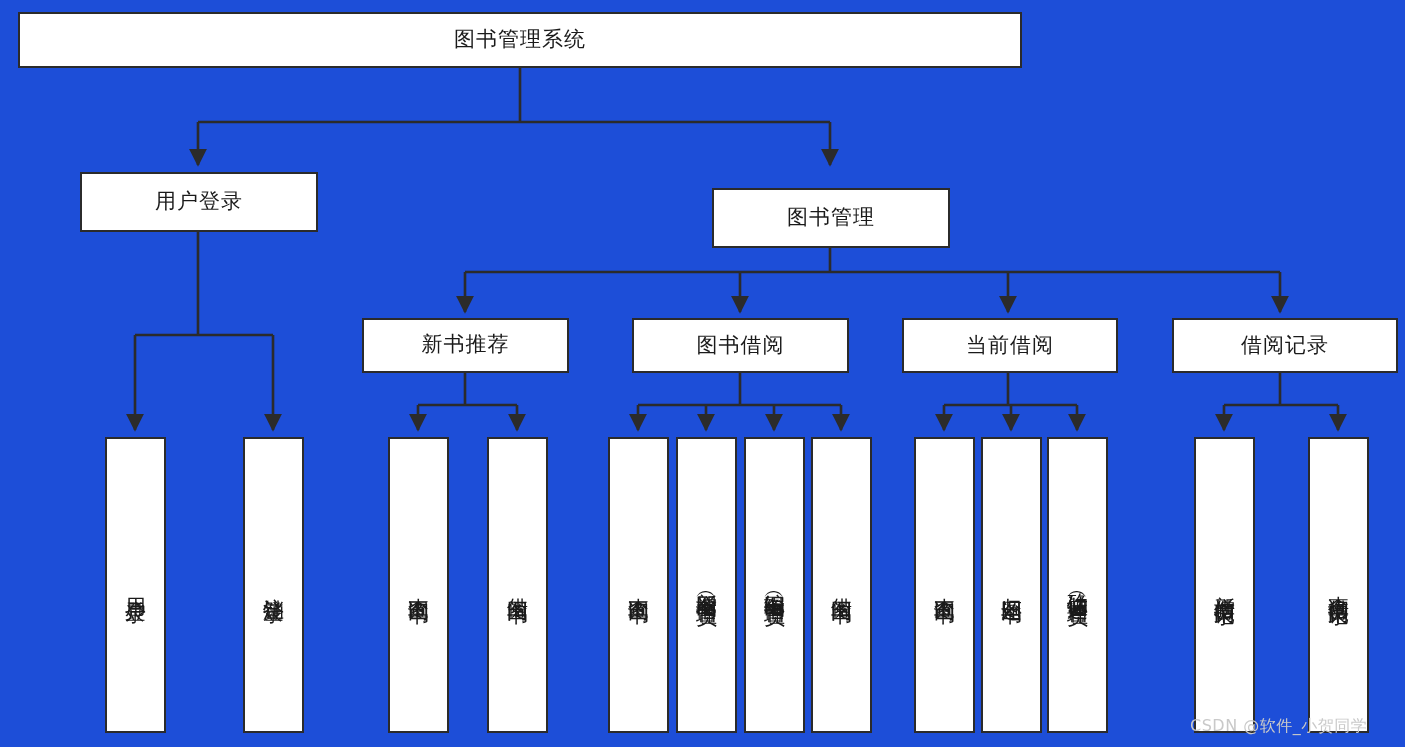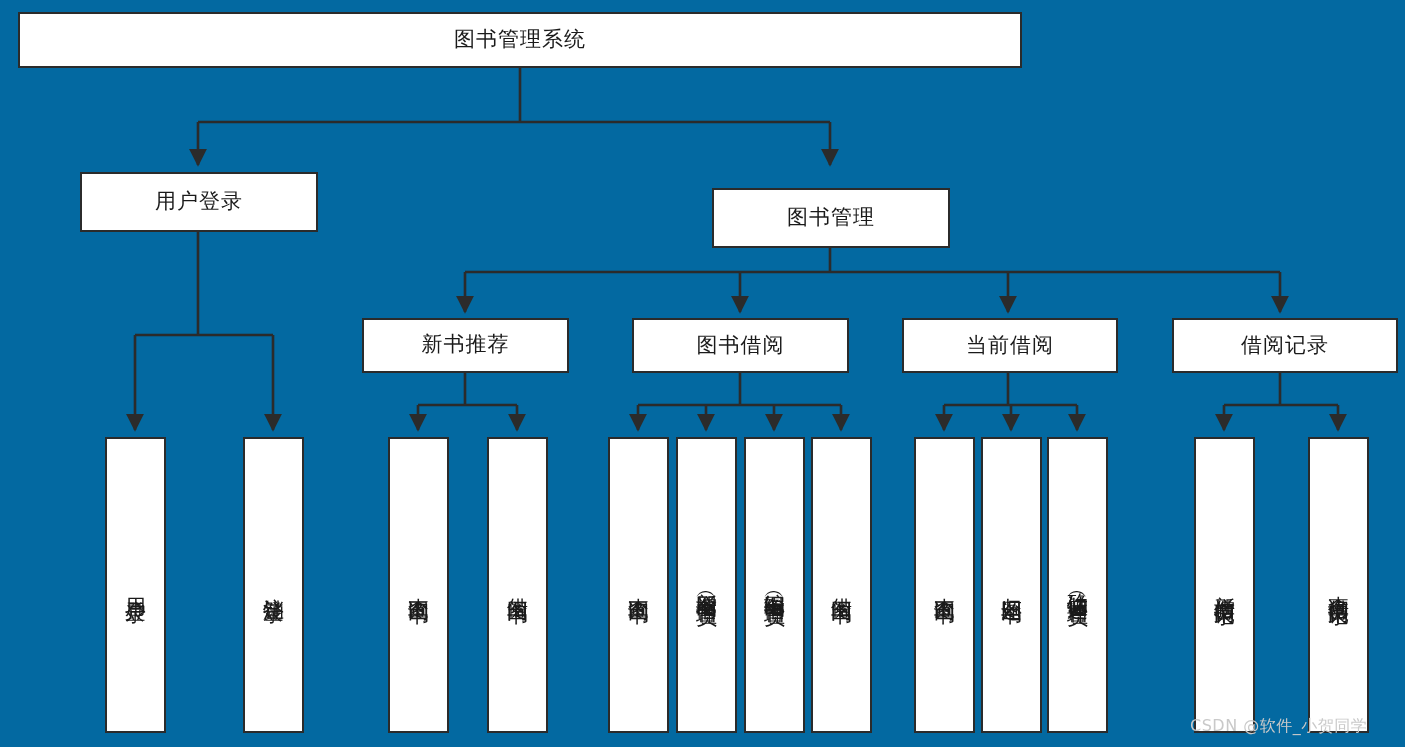--- a/index.html
+++ b/index.html
@@ -8,21 +8,21 @@
     padding: 0;
     background: #ffffff;
   }
   body {
     font-family: "DejaVu Sans", "Liberation Sans", sans-serif;
   }
   #canvas {
     position: relative;
     width: 1405px;
     height: 747px;
-    background: #0369a1;
+    background: #1d4ed8;
     overflow: hidden;
   }
   #svg-layer {
     position: absolute;
     left: 0;
     top: 0;
     width: 1405px;
     height: 747px;
   }
   .node {

